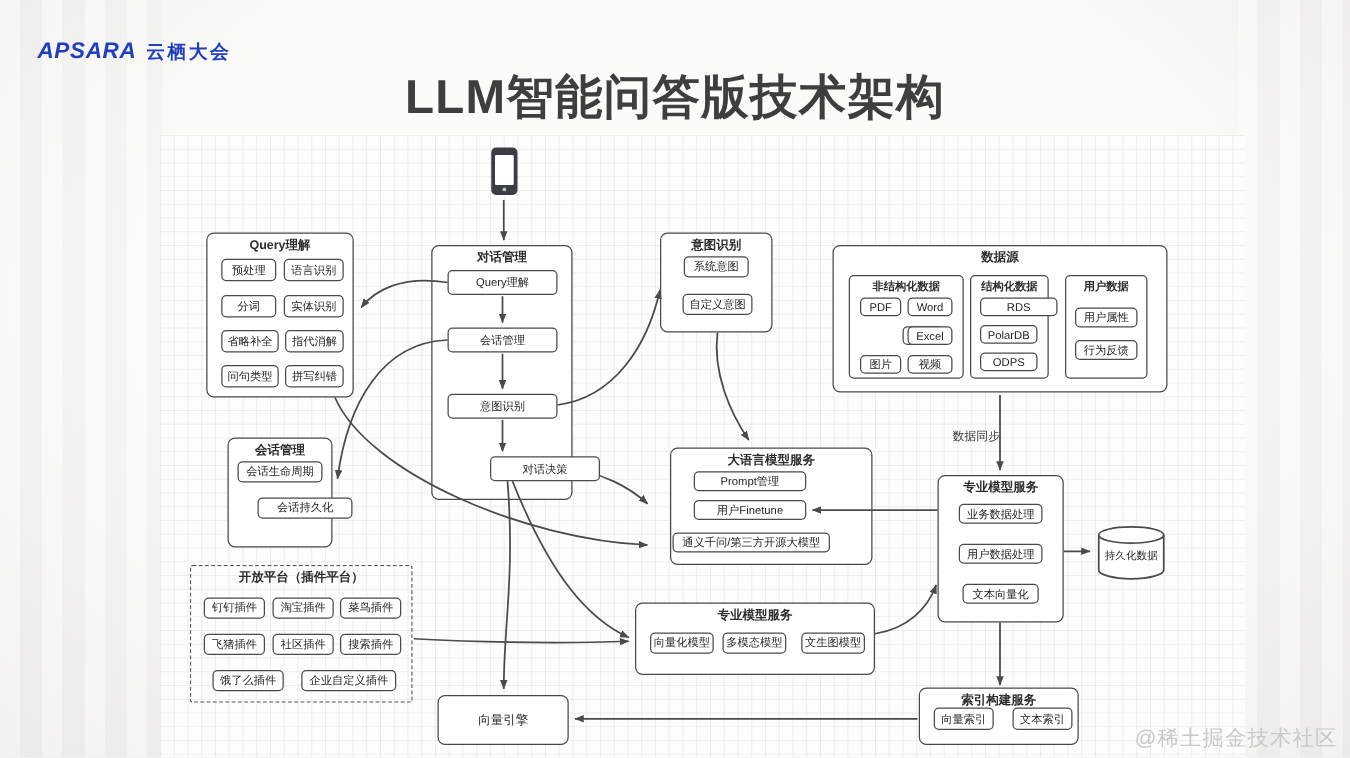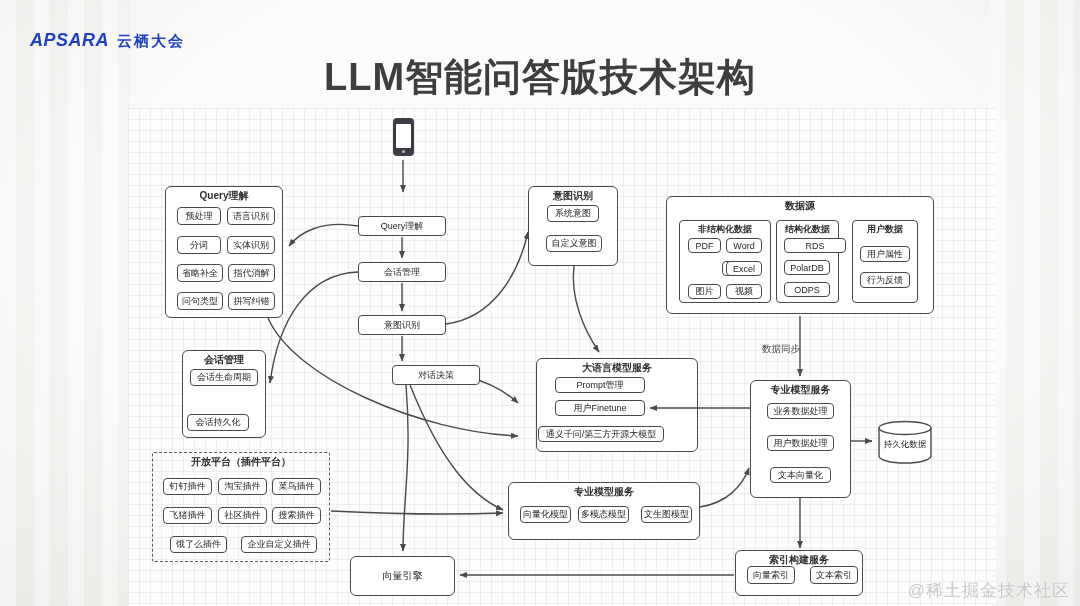--- a/index.html
+++ b/index.html
@@ -61,20 +61,23 @@
   </div>
   <div class="pill" style="left:177px;top:207px;width:44px;height:18px;">预处理</div>
   <div class="pill" style="left:227px;top:207px;width:48px;height:18px;">语言识别</div>
   <div class="pill" style="left:177px;top:236px;width:44px;height:18px;">分词</div>
   <div class="pill" style="left:227px;top:236px;width:48px;height:18px;">实体识别</div>
   <div class="pill" style="left:177px;top:264px;width:46px;height:18px;">省略补全</div>
   <div class="pill" style="left:228px;top:264px;width:47px;height:18px;">指代消解</div>
   <div class="pill" style="left:177px;top:292px;width:46px;height:18px;">问句类型</div>
   <div class="pill" style="left:228px;top:292px;width:47px;height:18px;">拼写纠错</div>
 
+  <div class="panel" style="left:345px;top:196px;width:113px;height:204px;">
+    <div class="panel-title">对话管理</div>
+  </div>
   <div class="pill" style="left:358px;top:216px;width:88px;height:20px;">Query理解</div>
   <div class="pill" style="left:358px;top:262px;width:88px;height:20px;">会话管理</div>
   <div class="pill" style="left:358px;top:315px;width:88px;height:20px;">意图识别</div>
   <div class="pill" style="left:358px;top:365px;width:88px;height:20px;margin-left:34px;">对话决策</div>
 
   <div class="panel" style="left:528px;top:186px;width:90px;height:80px;">
     <div class="panel-title">意图识别</div>
   </div>
   <div class="pill" style="left:547px;top:205px;width:52px;height:17px;">系统意图</div>
   <div class="pill" style="left:546px;top:235px;width:56px;height:17px;text-align:right;">自定义意图</div>
@@ -100,21 +103,21 @@
   <div class="panel" style="left:852px;top:220px;width:66px;height:83px;border-radius:4px;z-index:4;">
     <div class="panel-title" style="font-weight:600;font-size:9px;">用户数据</div>
   </div>
   <div class="pill" style="left:860px;top:246px;width:50px;height:16px;">用户属性</div>
   <div class="pill" style="left:860px;top:272px;width:50px;height:16px;">行为反馈</div>
 
   <div class="panel" style="left:182px;top:350px;width:84px;height:88px;">
     <div class="panel-title">会话管理</div>
   </div>
   <div class="pill" style="left:190px;top:369px;width:68px;height:17px;">会话生命周期</div>
-  <div class="pill" style="left:187px;top:398px;width:62px;height:17px;margin-top:16px;">会话持久化</div>
+  <div class="pill" style="left:206px;top:398px;width:76px;height:17px;">会话持久化</div>
 
   <div class="panel" style="left:522px;top:358px;width:162px;height:94px;margin-left:14px;">
     <div class="panel-title">大语言模型服务</div>
   </div>
   <div class="pill" style="left:555px;top:377px;width:90px;height:16px;">Prompt管理</div>
   <div class="pill" style="left:555px;top:400px;width:90px;height:16px;">用户Finetune</div>
   <div class="pill" style="left:538px;top:426px;width:126px;height:16px;">通义千问/第三方开源大模型</div>
 
   <div class="panel" style="left:750px;top:380px;width:101px;height:118px;">
     <div class="panel-title">专业模型服务</div>

